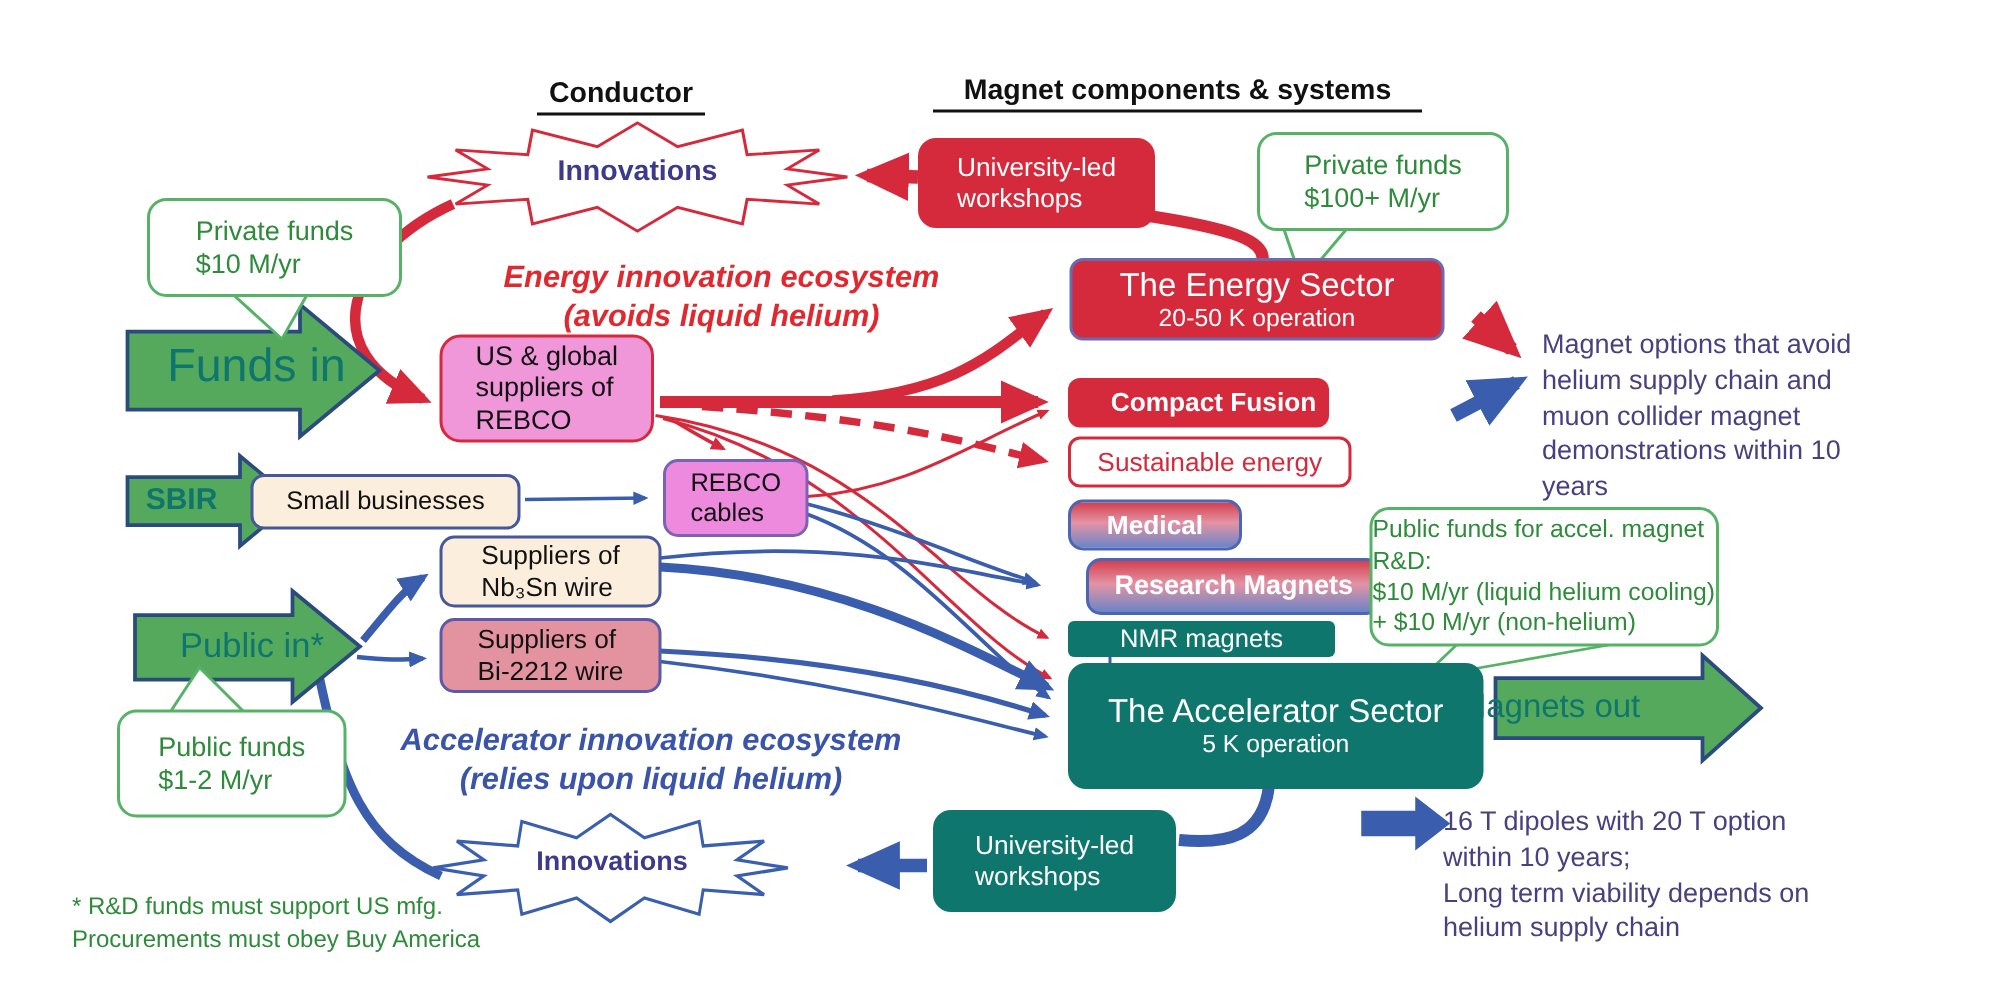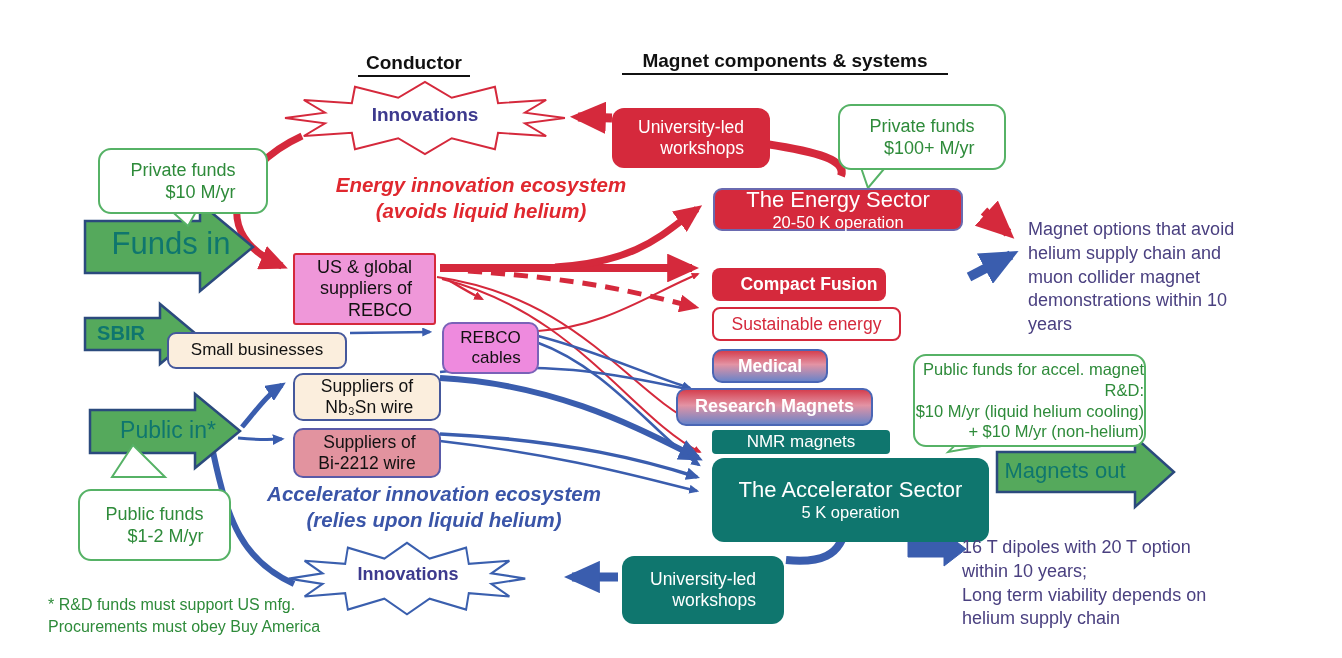--- a/index.html
+++ b/index.html
@@ -1,20 +1,20 @@
 <!DOCTYPE html>
 <html><head>
 <meta charset="utf-8">
 <style>
   html,body{margin:0;padding:0;background:#ffffff;}
   #canvas{position:relative;width:1342px;height:658px;background:#fff;overflow:hidden;
           font-family:"Liberation Sans","DejaVu Sans",sans-serif;}
   #underlay{position:absolute;left:0;top:0;z-index:1;}
   .box,.lbl{position:absolute;box-sizing:border-box;z-index:2;white-space:pre-line;}
-  .box{display:flex;align-items:center;justify-content:center;text-align:right;line-height:1.18;margin-top:16px;}
+  .box{display:flex;align-items:center;justify-content:center;text-align:left;line-height:1.18;}
   .lbl{text-align:center;line-height:1.18;}
   .heading{font-size:19px;font-weight:600;color:#111;border-bottom:2px solid #111;padding-bottom:1px;}
   .red-box{background:#d5293c;color:#fff;border-radius:12px;}
   .blue-box{background:#0f766e;color:#fff;border-radius:12px;}
   .grad-box{background:linear-gradient(180deg,#d5404f 0%,#e393a4 45%,#6b84c8 100%);
             color:#fff;border:2px solid #4a66b5;border-radius:10px;font-weight:600;}
   .bubble{background:#fff;border:2px solid #56b266;border-radius:13px;color:#2e8b3a;
           font-size:18px;line-height:1.25;}
   .cream{background:#fbeedd;border:2px solid #45589c;border-radius:9px;color:#111;}
   .innov{font-weight:bold;color:#3d3a8e;font-size:19px;}
@@ -95,49 +95,49 @@
 
   <div class="box bubble" style="left:98px;top:132px;width:170px;height:66px;">Private funds
 $10 M/yr</div>
 
   <div class="box bubble" style="left:838px;top:88px;width:168px;height:66px;">Private funds
 $100+ M/yr</div>
 
   <div class="lbl eco" style="left:305px;top:172px;width:352px;color:#e0282f;">Energy innovation ecosystem
 (avoids liquid helium)</div>
 
-  <div class="box" style="left:713px;top:172px;width:250px;height:43px;background:#d5293c;
+  <div class="box" style="left:713px;top:172px;width:250px;height:55px;background:#d5293c;
        border:2.5px solid #6a6ab0;border-radius:9px;flex-direction:column;color:#fff;">
     <div style="font-size:22px;">The Energy Sector</div>
     <div style="font-size:16.5px;">20-50 K operation</div>
   </div>
 
   <div class="lbl arrow-label" style="left:95px;top:226px;width:152px;font-size:31px;">Funds in</div>
 
-  <div class="box" style="left:293px;top:237px;width:143px;height:72px;background:#ef97d9;
-       border:2.5px solid #d5293c;border-radius:3px;font-size:18px;color:#111;">US &amp; global
+  <div class="box" style="left:293px;top:223px;width:143px;height:72px;background:#ef97d9;
+       border:2.5px solid #d5293c;border-radius:14px;font-size:18px;color:#111;">US &amp; global
 suppliers of
 REBCO</div>
 
   <div class="box" style="left:442px;top:306px;width:97px;height:52px;background:#ee8ade;
        border:2px solid #7a62b8;border-radius:10px;font-size:17px;color:#111;">REBCO
 cables</div>
 
   <div class="box red-box" style="left:712px;top:252px;width:174px;height:33px;border-radius:8px;font-size:17.5px;font-weight:600;padding-left:20px;">Compact Fusion</div>
 
   <div class="box" style="left:712px;top:291px;width:189px;height:34px;background:#fff;
        border:2.5px solid #d5293c;border-radius:8px;color:#d5293c;font-size:17.5px;">Sustainable energy</div>
 
   <div class="lbl arrow-label" style="left:84px;top:322px;width:74px;font-size:20px;font-weight:bold;">SBIR</div>
 
   <div class="box cream" style="left:167px;top:316px;width:180px;height:37px;font-size:17px;">Small businesses</div>
 
   <div class="box grad-box" style="left:712px;top:333px;width:116px;height:34px;font-size:17.5px;">Medical</div>
 
-  <div class="box grad-box" style="left:676px;top:372px;width:197px;height:38px;font-size:18px;">Research Magnets</div>
+  <div class="box grad-box" style="left:724px;top:372px;width:197px;height:38px;font-size:18px;">Research Magnets</div>
 
   <div class="box blue-box" style="left:712px;top:414px;width:178px;height:24px;border-radius:4px;font-size:17px;">NMR magnets</div>
 
   <div class="box cream" style="left:293px;top:357px;width:148px;height:48px;font-size:17.5px;border-radius:10px;">Suppliers of
 Nb₃Sn wire</div>
 
   <div class="box" style="left:293px;top:412px;width:148px;height:50px;background:#e2939f;
        border:2px solid #5a5aa8;border-radius:10px;font-size:17.5px;color:#111;">Suppliers of
 Bi-2212 wire</div>
 
@@ -151,21 +151,21 @@
 
   <div class="box blue-box" style="left:712px;top:442px;width:277px;height:84px;flex-direction:column;">
     <div style="font-size:22px;">The Accelerator Sector</div>
     <div style="font-size:16.5px;">5 K operation</div>
   </div>
 
   <div class="box bubble" style="left:913px;top:338px;width:233px;height:93px;font-size:16.5px;">Public funds for accel. magnet R&amp;D:
 $10 M/yr (liquid helium cooling)
 + $10 M/yr (non-helium)</div>
 
-  <div class="lbl arrow-label" style="left:1000px;top:458px;width:130px;font-size:22px;">Magnets out</div>
+  <div class="lbl arrow-label" style="left:968px;top:458px;width:130px;font-size:22px;">Magnets out</div>
 
   <div class="box blue-box" style="left:622px;top:540px;width:162px;height:68px;font-size:17.5px;">University-led
 workshops</div>
 
   <div class="lbl purple-note" style="left:1028px;top:218px;width:240px;">Magnet options that avoid helium supply chain and muon collider magnet demonstrations within 10 years</div>
 
   <div class="lbl purple-note" style="left:962px;top:536px;width:268px;">16 T dipoles with 20 T option within 10 years;
 Long term viability depends on helium supply chain</div>
 
   <div class="lbl" style="left:48px;top:594px;width:320px;text-align:left;color:#2e8b3a;font-size:16px;line-height:1.35;">* R&amp;D funds must support US mfg.

